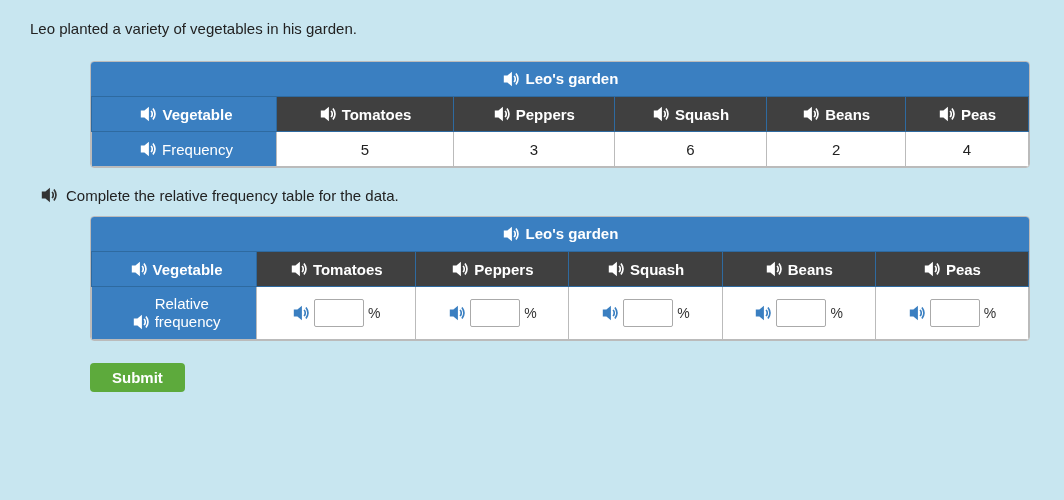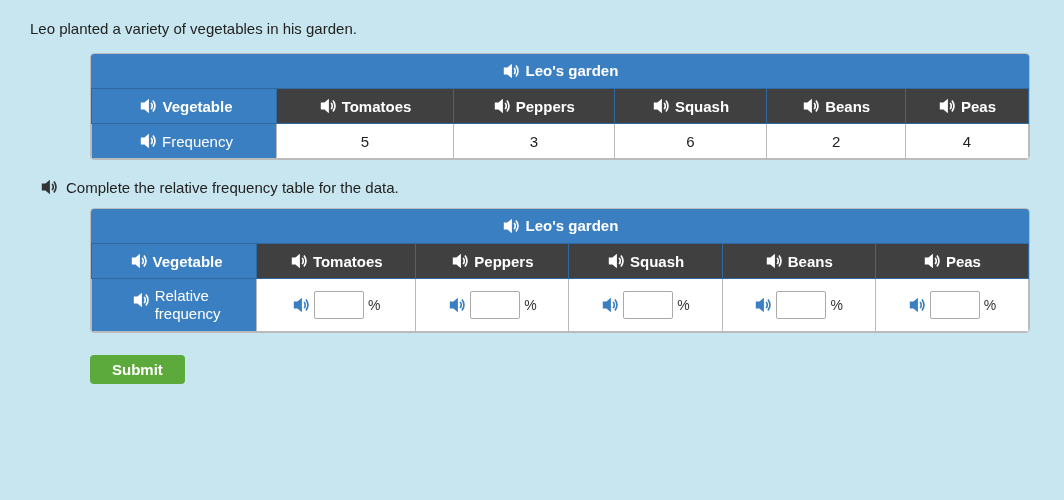--- a/index.html
+++ b/index.html
@@ -8,21 +8,21 @@
       font-family: Arial, sans-serif;
       font-size: 15px;
       padding: 20px 30px;
       width: 1064px;
       min-height: 500px;
     }
 
     .intro-text {
       font-size: 15px;
       color: #222;
-      margin-bottom: 16px;
+      margin-bottom: 24px;
     }
 
     .table-container {
       background: #fff;
       border-radius: 4px;
       overflow: hidden;
       margin-bottom: 18px;
       border: 1px solid #bbb;
       width: 940px;
       margin-left: 60px;
@@ -369,21 +369,21 @@
               <path d="M13.5,6.5 Q16,10 13.5,13.5" stroke="white" stroke-width="1.8" fill="none"></path>
               <path d="M15.5,4 Q20,10 15.5,16" stroke="white" stroke-width="1.8" fill="none"></path>
             </svg>
           </span>
           <span>Peas</span>
         </div>
       </td>
     </tr>
     <tr>
       <td class="row-label-cell">
-        <div class="cell-with-icon" style="align-items:flex-start;">
+        <div class="cell-with-icon" style="align-items:flex-end;">
           <span class="sound-icon" style="margin-top:4px;">
             <svg viewBox="0 0 20 20" xmlns="http://www.w3.org/2000/svg">
               <polygon points="2,6 2,14 6,14 11,18 11,2 6,6" fill="white"></polygon>
               <path d="M13.5,6.5 Q16,10 13.5,13.5" stroke="white" stroke-width="1.8" fill="none"></path>
               <path d="M15.5,4 Q20,10 15.5,16" stroke="white" stroke-width="1.8" fill="none"></path>
             </svg>
           </span>
           <div class="relative-label">
             <div>Relative</div>
             <div>frequency</div>

